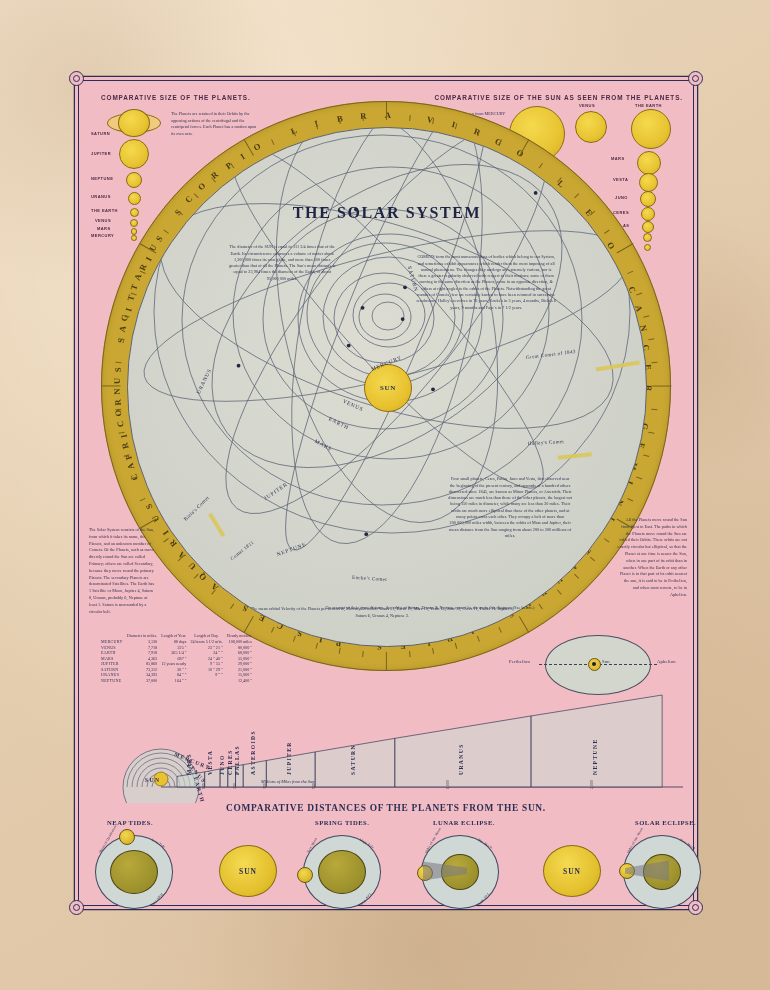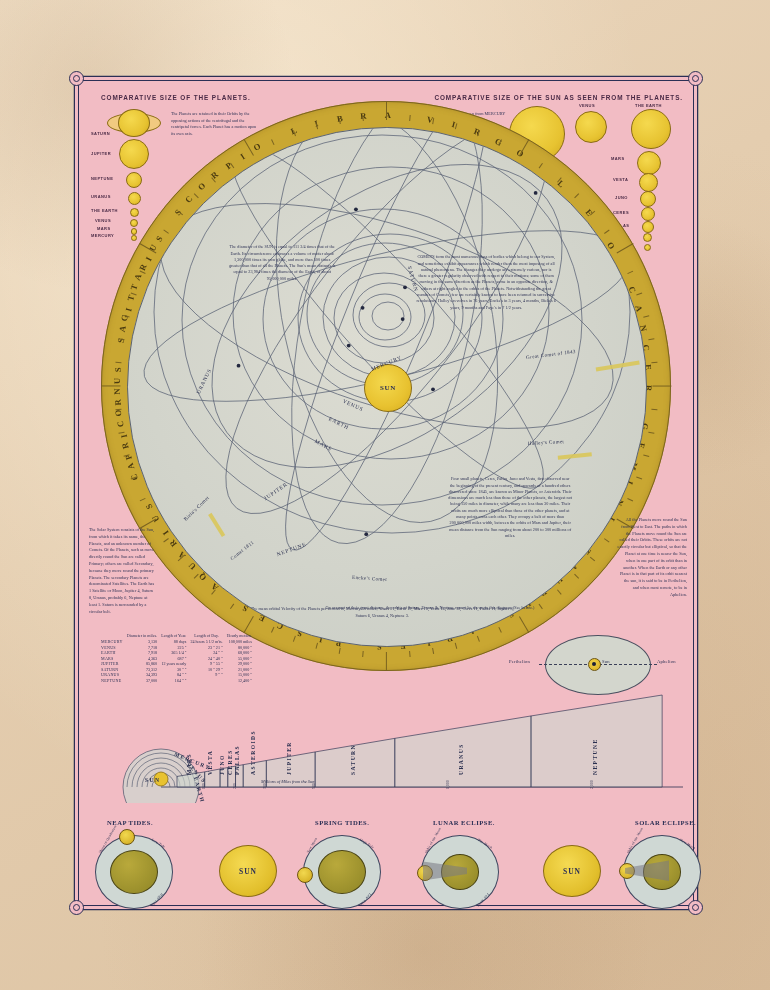--- a/index.html
+++ b/index.html
@@ -665,20 +665,23 @@
           <circle cx="234.56799185956638" cy="179.81887817165" r="1.9" fill="#23283f"></circle>
           <circle cx="277" cy="159.3172386266594" r="1.9" fill="#23283f"></circle>
           <circle cx="220.6977778440511" cy="217.5682300455808" r="1.9" fill="#23283f"></circle>
           <circle cx="305" cy="261.30039017631486" r="1.9" fill="#23283f"></circle>
           <circle cx="227.94171458769753" cy="81.36178877768685" r="1.9" fill="#23283f"></circle>
           <circle cx="110.52856591582648" cy="237.71604803381922" r="1.9" fill="#23283f"></circle>
           <circle cx="407.62896509547886" cy="64.8799684299701" r="1.9" fill="#23283f"></circle>
           <circle cx="238.25693322605733" cy="406.12679109416865" r="1.9" fill="#23283f"></circle>
         </svg>
 
+      <div style="position:absolute;left:0;right:0;top:76px;text-align:center;
+                  font-family:'Liberation Serif',serif;font-weight:700;font-size:16px;
+                  letter-spacing:1.6px;color:#1f2445;">THE SOLAR SYSTEM</div>
 
       <div id="sun">
         <span id="sun-label">SUN</span>
       </div>
 
       <div class="orbit-name" style="left:242px;top:232px;transform:rotate(-22deg);">MERCURY</div>
       <div class="orbit-name" style="left:214px;top:274px;transform:rotate(24deg);">VENUS</div>
       <div class="orbit-name" style="left:200px;top:292px;transform:rotate(26deg);">EARTH</div>
       <div class="orbit-name" style="left:186px;top:314px;transform:rotate(28deg);">MARS</div>
 
@@ -824,20 +827,21 @@
         <text class="axis-num" x="183.37" y="96" transform="rotate(-90 183.37 96)">300</text>
         <text class="axis-num" x="232.2" y="96" transform="rotate(-90 232.2 96)">500</text>
         <text class="axis-num" x="365.84000000000003" y="96" transform="rotate(-90 365.84000000000003 96)">1,000</text>
         <text class="axis-num" x="509.76" y="96" transform="rotate(-90 509.76 96)">2,000</text>
         <text class="wedge-lbl" font-size="4" x="90.736624176141" y="62.475748944729226" transform="rotate(22 90.736624176141 62.475748944729226)">MERCURY</text>
         <text class="wedge-lbl" font-size="4" x="103.26692406623141" y="71.24955938379881" transform="rotate(48 103.26692406623141 71.24955938379881)">VENUS</text>
         <text class="wedge-lbl" font-size="4" x="110.68289766190284" y="84.62832990222202" transform="rotate(74 110.68289766190284 84.62832990222202)">EARTH</text>
       </svg>
   </div>
   <div id="dist-axis-cap" style="left:186px;top:702px;">Millions of Miles from the Sun</div>
+  <div id="dist-cap">COMPARATIVE DISTANCES OF THE PLANETS FROM THE SUN.</div>
 
   <div id="tides">
       <div class="tide-cap" style="left: 22px; top: 0px;">NEAP TIDES.</div>
       <div class="tide-fig" style="left: 10px; top: 14px;">
         <div class="tide-outer" style="left: 0px; top: 2px; width: 76px; height: 72px;"></div>
         <div class="tide-earth" style="left: 15px; top: 16.84px; width: 46px; height: 42.32px;"></div>
         <div class="tide-moon" style="left: 24px; top: -4px; width: 14px; height: 14px;"></div>
         <div class="tide-tiny" style="left: 3.35898px; top: 19px; transform: rotate(300deg);">Moon in Quadrature</div>
         <div class="tide-tiny" style="left: 58px; top: 5.09103px; transform: rotate(390deg);">Low Tide</div>
         <div class="tide-tiny" style="left: 68.6418px; top: 62.4259px; transform: rotate(130deg);">High Tide</div>

